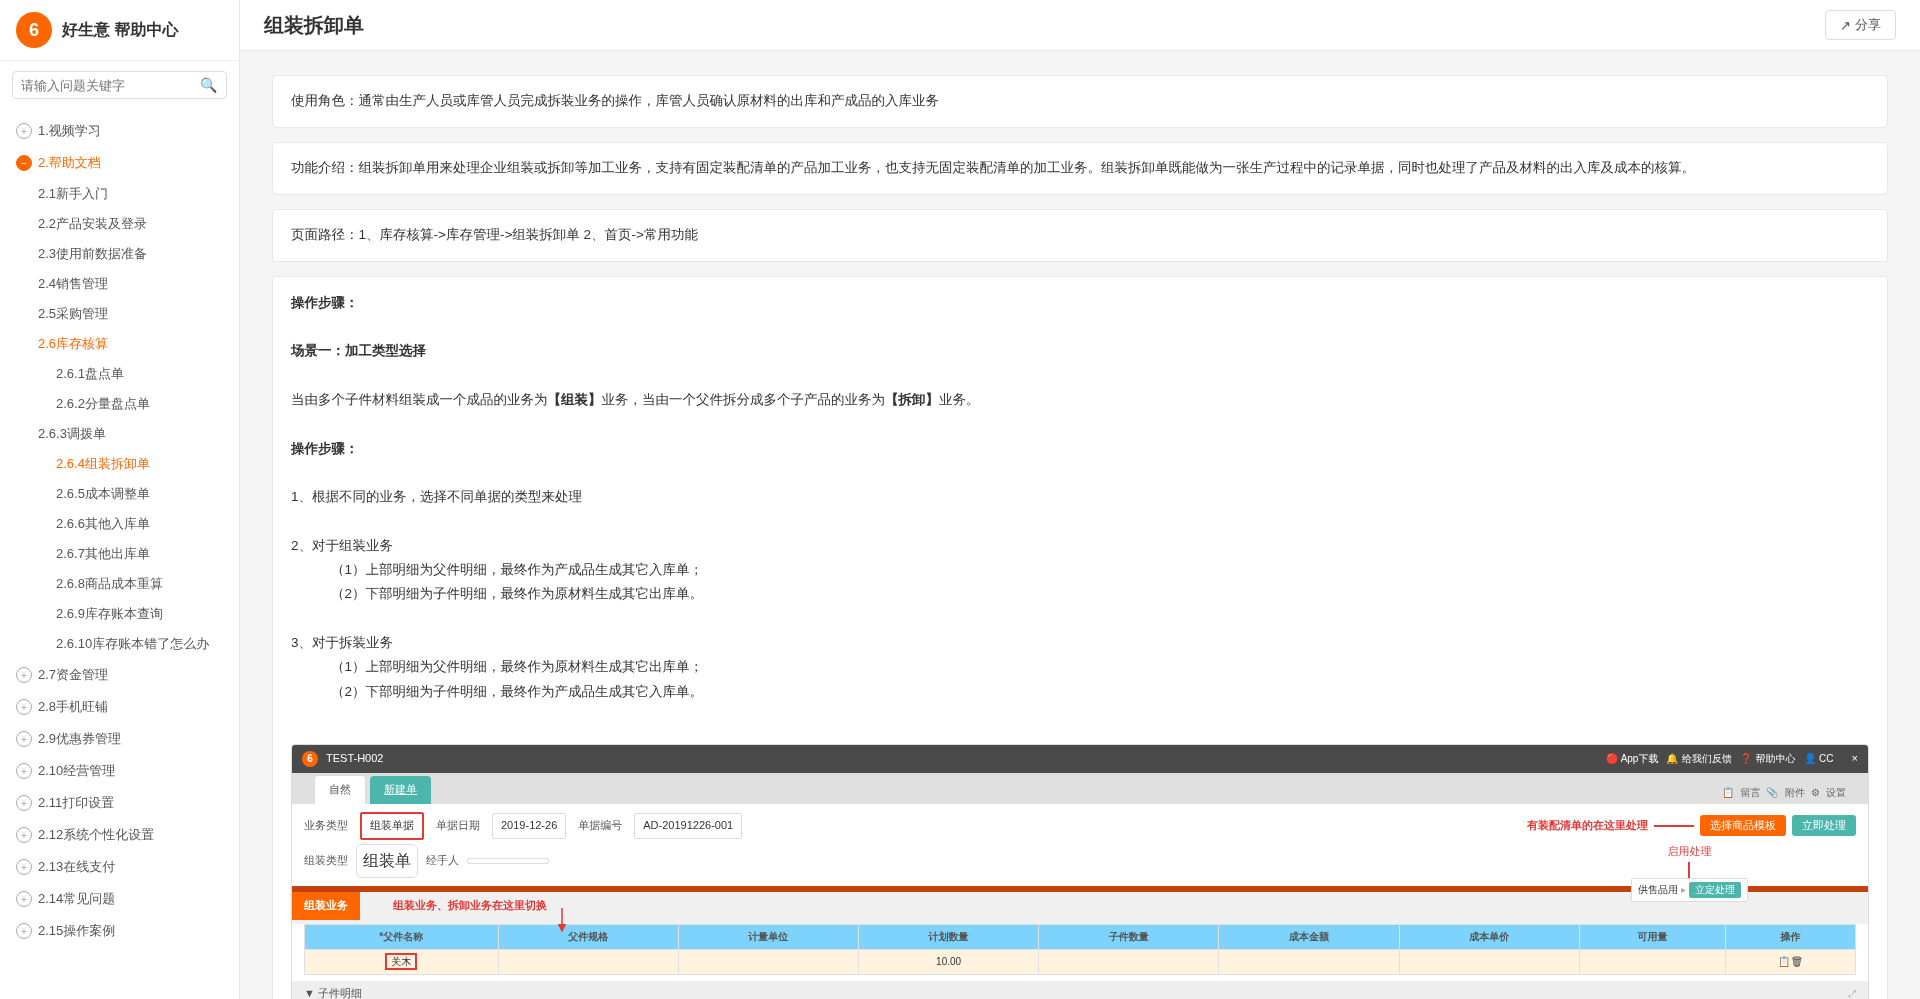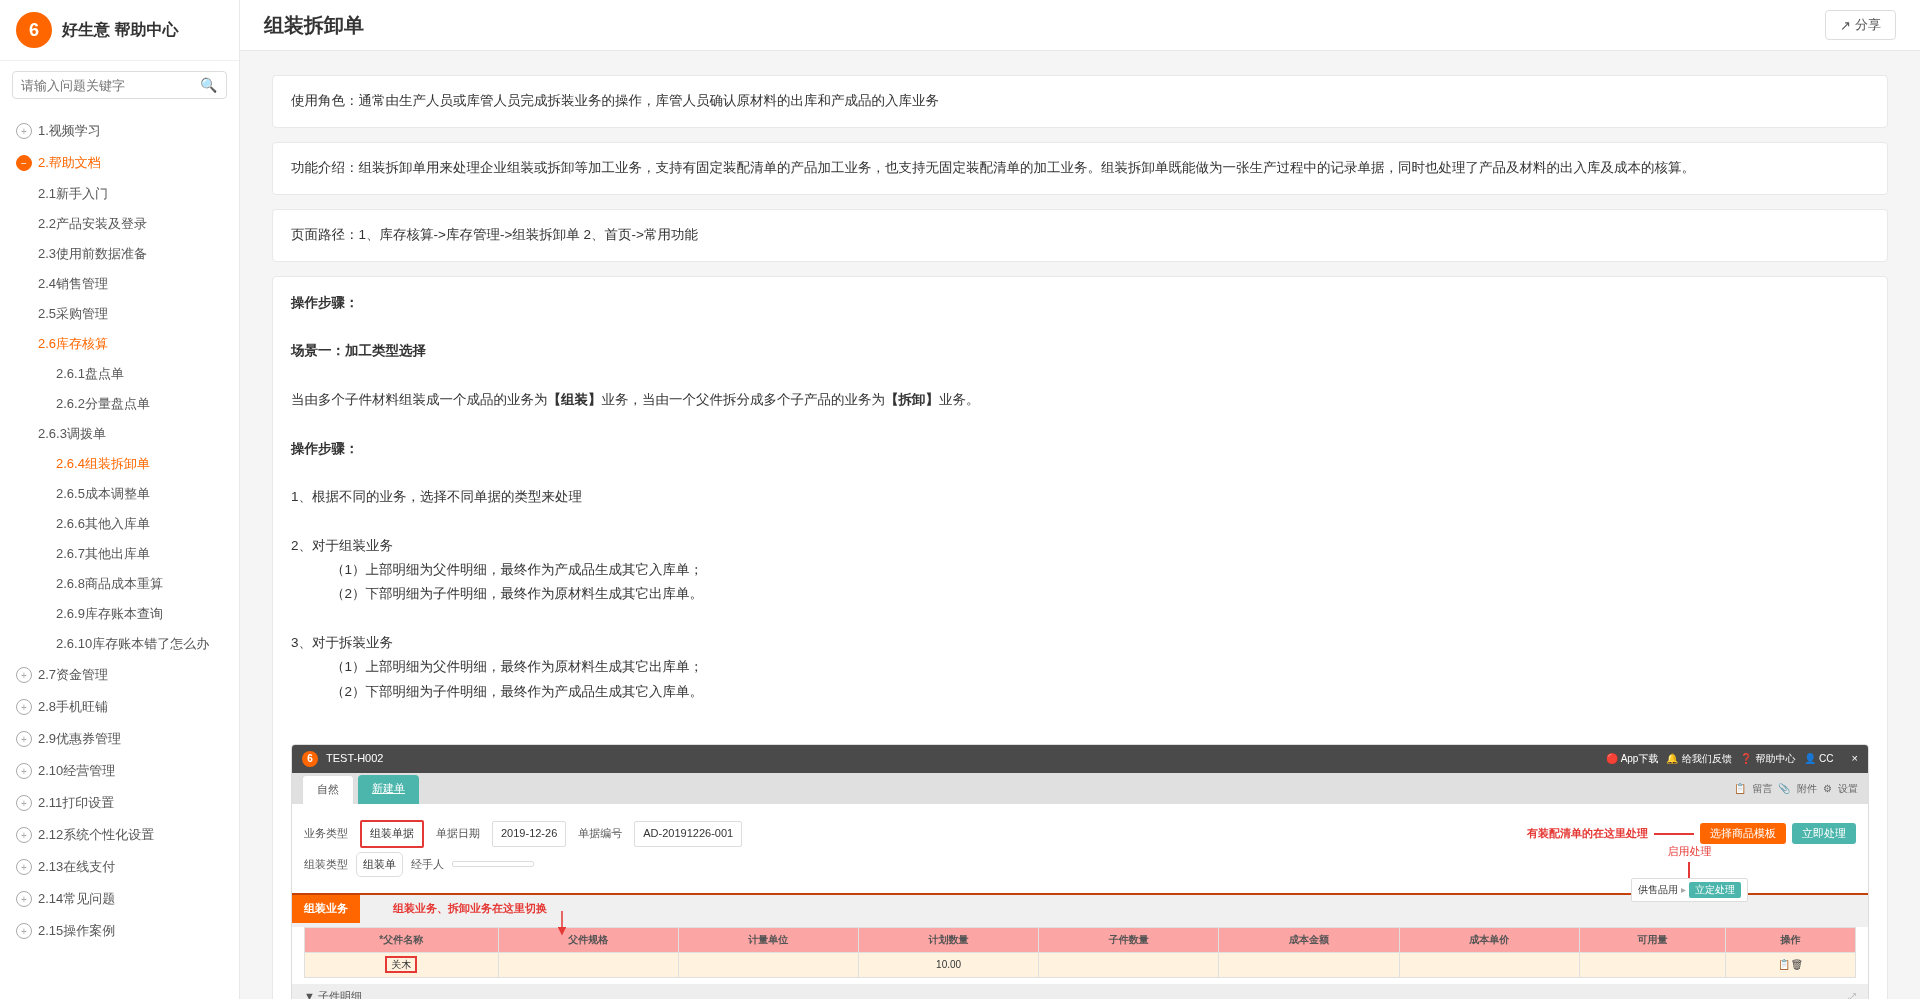--- a/index.html
+++ b/index.html
@@ -137,21 +137,21 @@
       background: #f0f0f0;
       width: 100%;
       padding: 0;
       position: relative;
       font-size: 11px;
     }
     .sim-table {
       width: 100%; border-collapse: collapse; font-size: 10px; margin-top: 4px;
     }
     .sim-table th {
-      background: #fca5a5; border: 1px solid #e0e0e0;
+      background: #7dd3fc; border: 1px solid #e0e0e0;
       padding: 3px 6px; text-align: center; color: #555;
     }
     .sim-table td {
       border: 1px solid #e0e0e0; padding: 3px 6px; text-align: center; color: #333;
     }
     .sim-table tr.highlighted-row td { background: #fff3e0; }
 
     
     .nav-tree::-webkit-scrollbar { width: 4px; }
     .nav-tree::-webkit-scrollbar-thumb { background: #ddd; border-radius: 2px; }
@@ -319,54 +319,54 @@
         <div class="sim-screenshot">
 
           <div style="background:#4a4a4a;display:flex;align-items:center;padding:4px 10px;gap:8px;font-size:11px;color:#fff;">
             <span style="background:#f60;border-radius:50%;width:16px;height:16px;display:inline-flex;align-items:center;justify-content:center;font-weight:bold;font-size:10px;">6</span>
             <span>TEST-H002</span>
             <span style="flex:1;"></span>
             <span style="font-size:10px;">🔴 App下载 &nbsp; 🔔 给我们反馈 &nbsp; ❓ 帮助中心 &nbsp; 👤 CC</span>
             <span style="margin-left:10px;">×</span>
           </div>
 
-          <div style="background:#e0e0e0;display:flex;padding:2px 10px 0;gap:4px;">
+          <div style="background:#e0e0e0;display:flex;align-items:flex-end;padding:2px 22px 0;gap:4px;">
             <div style="background:#fff;border-radius:4px 4px 0 0;padding:4px 14px;font-size:11px;color:#555;border:1px solid #ddd;border-bottom:none;">自然</div>
             <div style="background:#4db6ac;border-radius:4px 4px 0 0;padding:4px 14px;font-size:11px;color:#fff;text-decoration:underline;">新建单</div>
             <div style="flex:1;"></div>
             <div style="display:flex;gap:6px;align-items:center;padding:2px 0;font-size:10px;color:#666;">
               <span>📋</span>
                 <span>留言</span>
               <span>📎</span>
                 <span>附件</span>
               <span>⚙</span>
                 <span>设置</span>
             </div>
           </div>
 
-          <div style="background:#fff;padding:16px 12px;border-bottom:2px solid #c2410c;position:relative;">
+          <div style="background:#fff;padding:8px 12px;border-bottom:6px solid #c2410c;position:relative;">
             <div style="display:flex;align-items:center;gap:12px;flex-wrap:wrap;">
               <span style="color:#555;font-size:11px;">业务类型</span>
               <span style="border:2px solid #e53935;padding:2px 8px;font-size:11px;border-radius:2px;background:#fff;">组装单据</span>
               <span style="color:#555;font-size:11px;">单据日期</span>
               <span style="border:1px solid #ddd;padding:2px 8px;font-size:11px;border-radius:2px;">2019-12-26</span>
               <span style="color:#555;font-size:11px;">单据编号</span>
               <span style="border:1px solid #ddd;padding:2px 8px;font-size:11px;border-radius:2px;">AD-20191226-001</span>
               <div style="flex:1;"></div>
 
               <div style="position:relative;display:flex;align-items:center;gap:6px;">
                 <span style="color:#e53935;font-size:11px;font-weight:bold;white-space:nowrap;text-align:center;">有装配清单的在这里处理</span>
                 <span style="display:inline-block;width:40px;height:2px;background:#e53935;"></span>
                 <button style="background:#f60;color:#fff;border:none;border-radius:3px;padding:3px 10px;font-size:11px;cursor:default;">选择商品模板</button>
                 <button style="background:#4db6ac;color:#fff;border:none;border-radius:3px;padding:3px 10px;font-size:11px;cursor:default;">立即处理</button>
               </div>
             </div>
             <div style="display:flex;align-items:center;gap:8px;margin-top:4px;">
               <span style="color:#555;font-size:11px;">组装类型</span>
-              <span style="border:1px solid #ddd;padding:2px 6px;font-size:11px;border-radius:5px;">组装单</span>
+              <span style="border:1px solid #ddd;padding:2px 6px;font-size:16px;border-radius:5px;">组装单</span>
               <span style="color:#555;font-size:11px;">经手人</span>
               <span style="border:1px solid #ddd;padding:2px 40px;font-size:11px;border-radius:2px;"></span>
 
               <div style="position:absolute;right:120px;top:38px;display:flex;flex-direction:column;align-items:center;">
                 <span style="color:#e53935;font-size:11px;font-weight:normal;">启用处理</span>
                 <span style="display:inline-block;width:2px;height:16px;background:#e53935;"></span>
                 <div style="border:1px solid #ddd;background:#fff;padding:2px 6px;font-size:10px;border-radius:2px;display:flex;align-items:center;gap:3px;">
                   <span>供售品用</span>
                   <span style="color:#aaa;font-size:10px;">▸</span>
                   <button style="background:#4db6ac;color:#fff;border:none;border-radius:2px;padding:1px 6px;font-size:10px;">立定处理</button>

